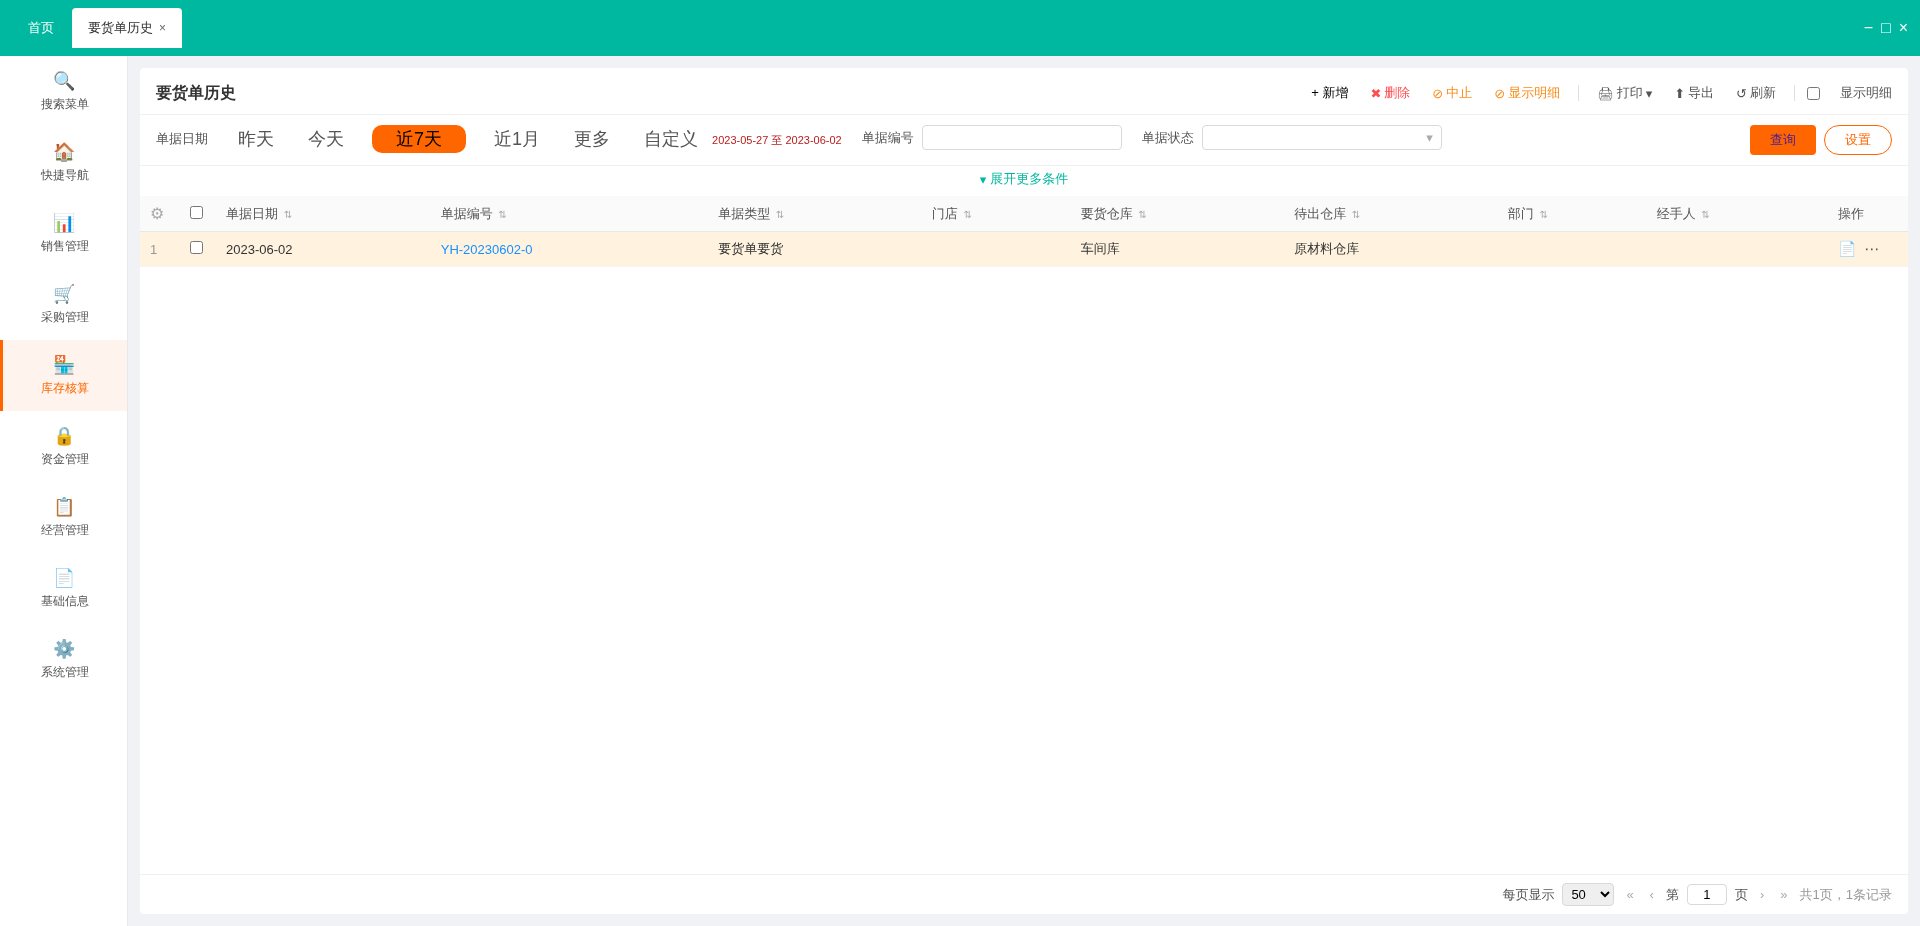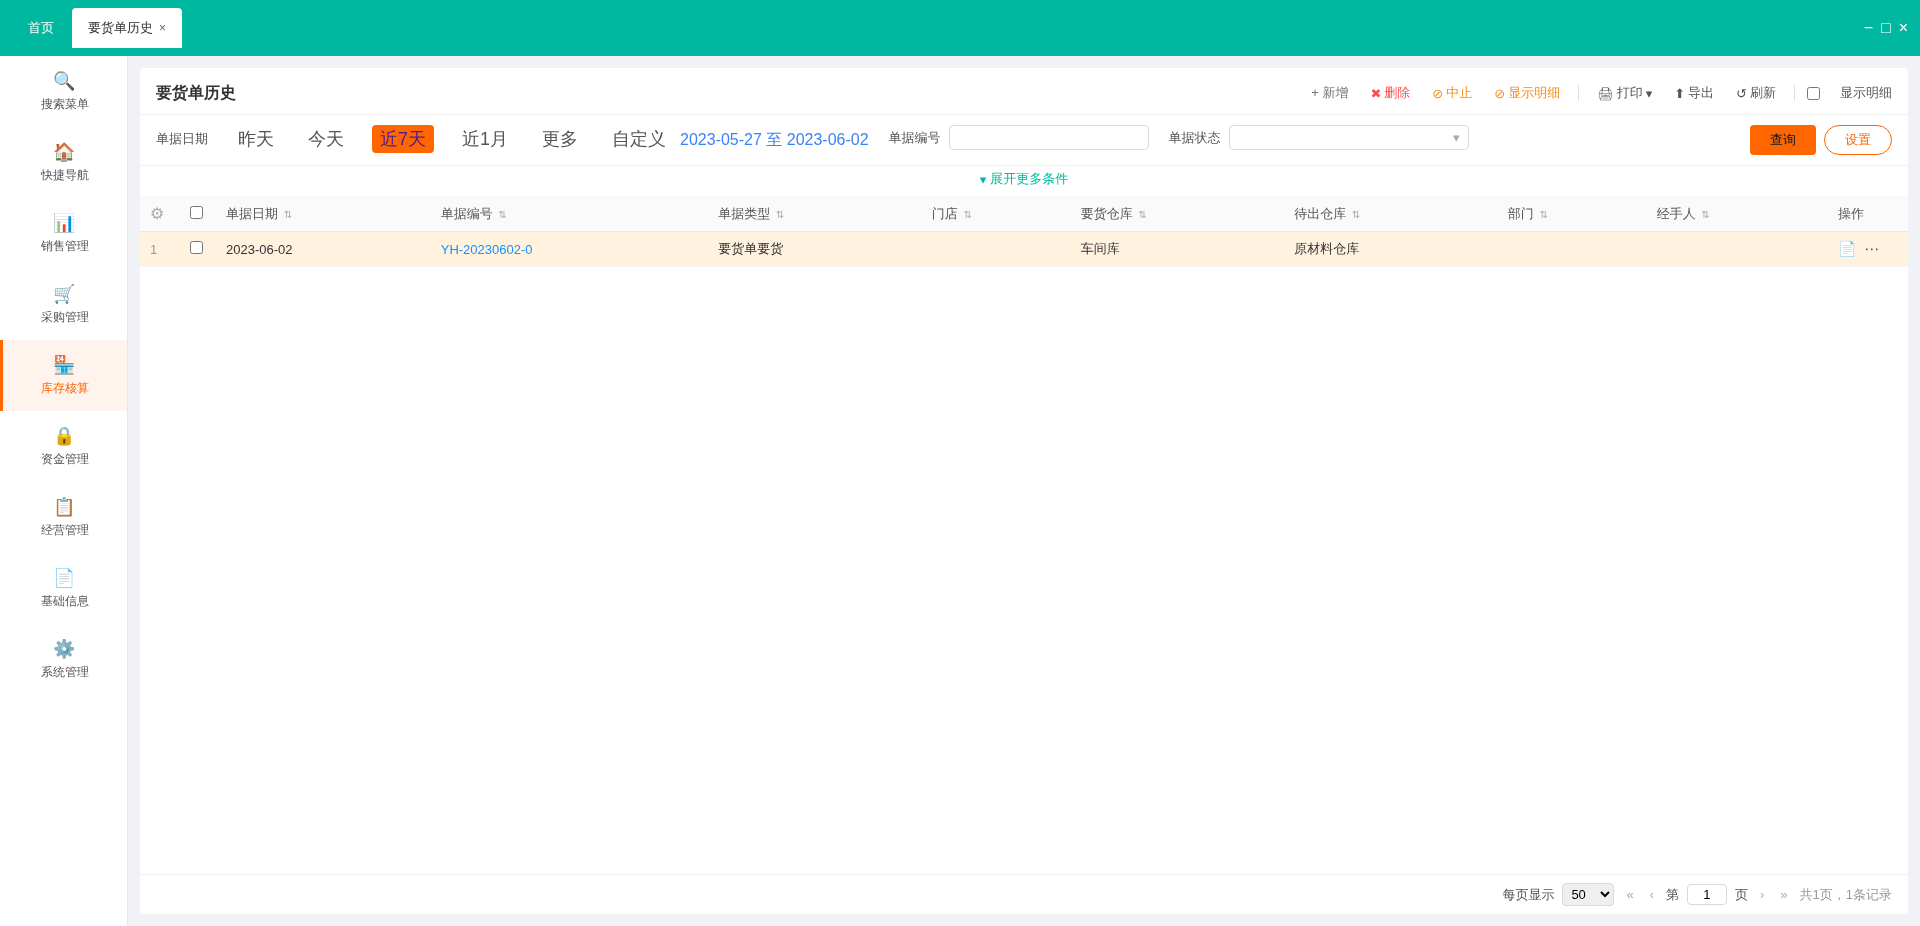--- a/index.html
+++ b/index.html
@@ -25,41 +25,41 @@
 
     
     .content { flex: 1; display: flex; flex-direction: column; overflow: hidden; background: #f0f2f5; }
     .content-inner { margin: 12px; flex: 1; background: #fff; border-radius: 4px; display: flex; flex-direction: column; overflow: hidden; }
 
     
     .page-header { display: flex; align-items: center; justify-content: space-between; padding: 12px 16px 8px 16px; border-bottom: 1px solid #f0f0f0; }
     .page-title { font-size: 16px; font-weight: bold; color: #333; }
     .header-actions { display: flex; align-items: center; gap: 10px; flex-wrap: wrap; }
     .action-btn { display: flex; align-items: center; gap: 3px; font-size: 13px; cursor: pointer; color: #555; padding: 4px 6px; border-radius: 3px; }
-    .action-btn.new-btn { color: #737373; }
+    .action-btn.new-btn { color: #000000; }
     .action-btn.del-btn { color: #ff4d4f; }
     .action-btn.stop-btn { color: #fa8c16; }
     .action-btn.cancel-btn { color: #fa8c16; }
     .action-btn.print-btn { color: #555; }
     .action-btn.export-btn { color: #555; }
     .action-btn.refresh-btn { color: #555; }
     .display-check { display: flex; align-items: center; gap: 20px; font-size: 13px; color: #555; cursor: pointer; }
 
     
     .filter-bar { padding: 10px 16px; border-bottom: 1px solid #f0f0f0; display: flex; align-items: flex-start; gap: 20px; flex-wrap: wrap; }
     .filter-group { display: flex; align-items: center; gap: 8px; }
     .filter-label { color: #555; font-size: 13px; white-space: nowrap; }
     .date-filters { display: flex; align-items: center; gap: 6px; }
     .date-btn { font-size: 18px; color: #555; cursor: pointer; padding: 2px 6px; border-radius: 3px; margin-left: 16px; }
-    .date-btn.active { background: #ff6600; color: #4c1d95; border-radius: 4px; padding: 2px 8px; }
-    .date-range { font-size: 16px; color: #3b82f6; margin-top: 2px; display: block; }
+    .date-btn.active { background: #ff6600; color: #000000; border-radius: 10px; padding: 2px 24px; }
+    .date-range { font-size: 11px; color: #b91c1c; margin-top: 2px; display: block; }
     .filter-input { border: 1px solid #d9d9d9; border-radius: 4px; padding: 4px 8px; font-size: 13px; min-width: 160px; outline: none; }
     .filter-select { border: 1px solid #d9d9d9; border-radius: 4px; padding: 4px 8px; font-size: 13px; min-width: 200px; background: #fff; outline: none; cursor: pointer; display: flex; align-items: center; justify-content: space-between; }
     .filter-actions { display: flex; gap: 8px; margin-left: auto; }
-    .query-btn { background: #ff6600; color: #0f172a; border: none; border-radius: 4px; padding: 6px 20px; font-size: 13px; cursor: pointer; }
+    .query-btn { background: #ff6600; color: #4c1d95; border: none; border-radius: 4px; padding: 6px 20px; font-size: 13px; cursor: pointer; }
     .settings-btn { background: #fff; color: #ff6600; border: 1px solid #ff6600; border-radius: 15px; padding: 5px 20px; font-size: 13px; cursor: pointer; }
     .expand-more { display: flex; align-items: center; justify-content: center; gap: 4px; font-size: 13px; color: #00b8a0; cursor: pointer; margin: 4px 0; }
 
     
     .table-wrapper { flex: 1; overflow: auto; }
     table { width: 100%; border-collapse: collapse; font-size: 13px; }
     table thead tr { background: #fafafa; }
     table thead th { padding: 8px 10px; text-align: left; color: #555; font-weight: normal; border-bottom: 1px solid #e8e8e8; white-space: nowrap; }
     table tbody tr { background: #fff; }
     table tbody tr.highlighted { background: #fff3e0; }

